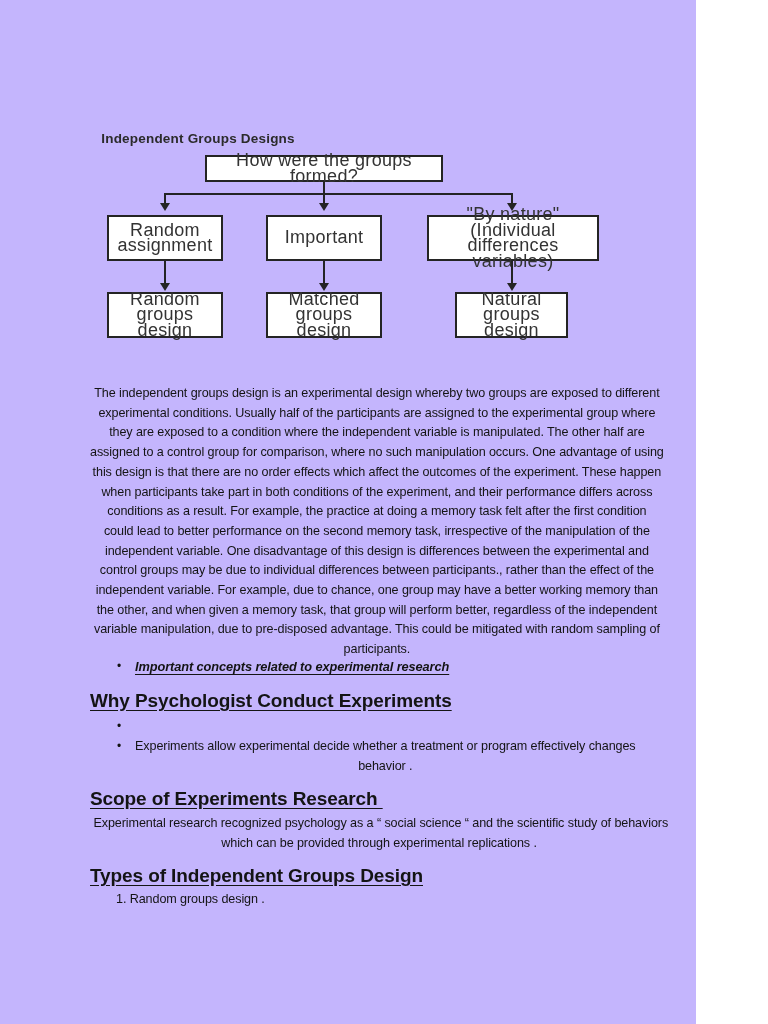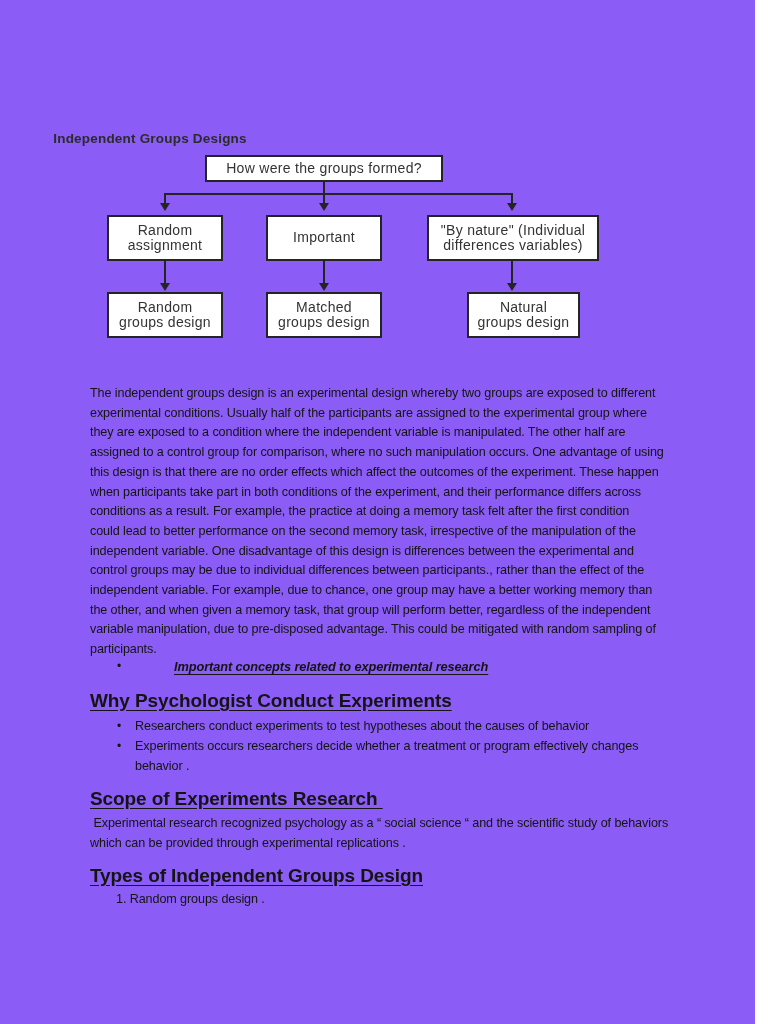--- a/index.html
+++ b/index.html
@@ -1,55 +1,55 @@
 <!DOCTYPE html>
 <html><head>
 <meta charset="utf-8">
 <style>
   * { margin:0; padding:0; box-sizing:border-box; }
   html,body { width:768px; height:1024px; background:#ffffff; overflow:hidden;
               font-family:"Liberation Sans", sans-serif; }
-  .page { position:relative; width:755px; height:1024px; background:#8b5cf6; }
+  .page { position:relative; width:696px; height:1024px; background:#c4b5fd;padding-left:48px; }
 
   
   .frame { position:absolute; background:#3c3c3c; }
   .frame-left   { left:0;   top:37;  width:12;  height:972; }
   .frame-right  { left:756; top:37;  width:12;  height:972; }
   .frame-bottom { left:0;   top:989; width:768; height:20;  }
 
   
   .fc-title { position:absolute; left:174; top:131px; width:300px; text-align:center;
               font-weight:bold; font-size:13.5px; color:#2b2b2b; letter-spacing:.2px; }
   .box { position:absolute; border:2px solid #242424; background:#fff; color:#333;
          display:flex; align-items:center; justify-content:center; text-align:center;
-         font-size:14px; line-height:15.5px; white-space:pre-line; letter-spacing:.3px; }
+         font-size:18px; line-height:15.5px; white-space:pre-line; letter-spacing:.3px; }
   #fc-root    { left:205px; top:155px; width:238px; height:27px; }
   #fc-b0      { left:107px; top:215px; width:116px; height:46px; }
   #fc-b1      { left:266px; top:215px; width:116px; height:46px; }
   #fc-b2      { left:427px; top:215px; width:172px; height:46px; }
   #fc-r0      { left:107px; top:292px; width:116px; height:46px; }
   #fc-r1      { left:266px; top:292px; width:116px; height:46px; }
-  #fc-r2      { left:455px; top:292px; width:113px; height:46px;margin-left:12px; }
+  #fc-r2      { left:455px; top:292px; width:113px; height:46px; }
   .cline { position:absolute; background:#242424; }
   .arr { position:absolute; width:0; height:0;
          border-left:5px solid transparent; border-right:5px solid transparent;
          border-top:8px solid #242424; }
 
   
   .txt { position:absolute; color:#141414; font-size:12.6px; letter-spacing:-0.1px; }
-  .lines { white-space:pre; }
+  .lines { white-space:pre;text-align:center; }
   .para-main { left:90px; top:384px; line-height:19.7px; }
   .hline2 { line-height:20px; }
   .heading { left:90px; font-size:19px; font-weight:bold; text-decoration:underline;
              text-underline-offset:3px; white-space:pre; }
   .bullet-row { display:flex; }
   .bullet-dot { width:18px; flex:0 0 18px; font-size:12px; }
   #imp-bullet { left:117px; top:659px; }
   #imp-bullet .imp-text { font-weight:bold; font-style:italic; text-decoration:underline;
-                          text-underline-offset:3px; font-size:12.8px;margin-left:39px; }
+                          text-underline-offset:3px; font-size:12.8px; }
   #why-heading   { top:690px; }
   #why-bullets   { left:117px; top:716px; line-height:20px; }
   #scope-heading { top:788px; }
   #scope-para    { left:90px; top:813px; }
   #types-heading { top:865px; }
   #types-item    { left:92px; top:892px;margin-left:24px; }
 </style>
 </head>
 <body>
 
@@ -108,25 +108,24 @@
   <div class="txt bullet-row" id="imp-bullet">
     <span class="bullet-dot">•</span>
     <span class="imp-text">Important concepts related to experimental research</span>
   </div>
 
   <div class="txt heading" id="why-heading">Why Psychologist Conduct Experiments</div>
 
   <div class="txt" id="why-bullets">
     <div class="bullet-row">
       <span class="bullet-dot">•</span>
-      <span class="lines hline2">Researchers conduct experiments to test hypotheses about the causes of behavior</span>
     </div>
     <div class="bullet-row">
       <span class="bullet-dot">•</span>
-      <span class="lines hline2">Experiments occurs researchers decide whether a treatment or program effectively changes
+      <span class="lines hline2">Experiments allow experimental decide whether a treatment or program effectively changes
 behavior .</span>
     </div>
   </div>
 
   <div class="txt heading" id="scope-heading">Scope of Experiments Research </div>
   <div class="txt lines hline2" id="scope-para"> Experimental research recognized psychology as a “ social science “ and the scientific study of behaviors
 which can be provided through experimental replications .</div>
 
   <div class="txt heading" id="types-heading">Types of Independent Groups Design</div>
   <div class="txt" id="types-item">1. Random groups design .</div>

